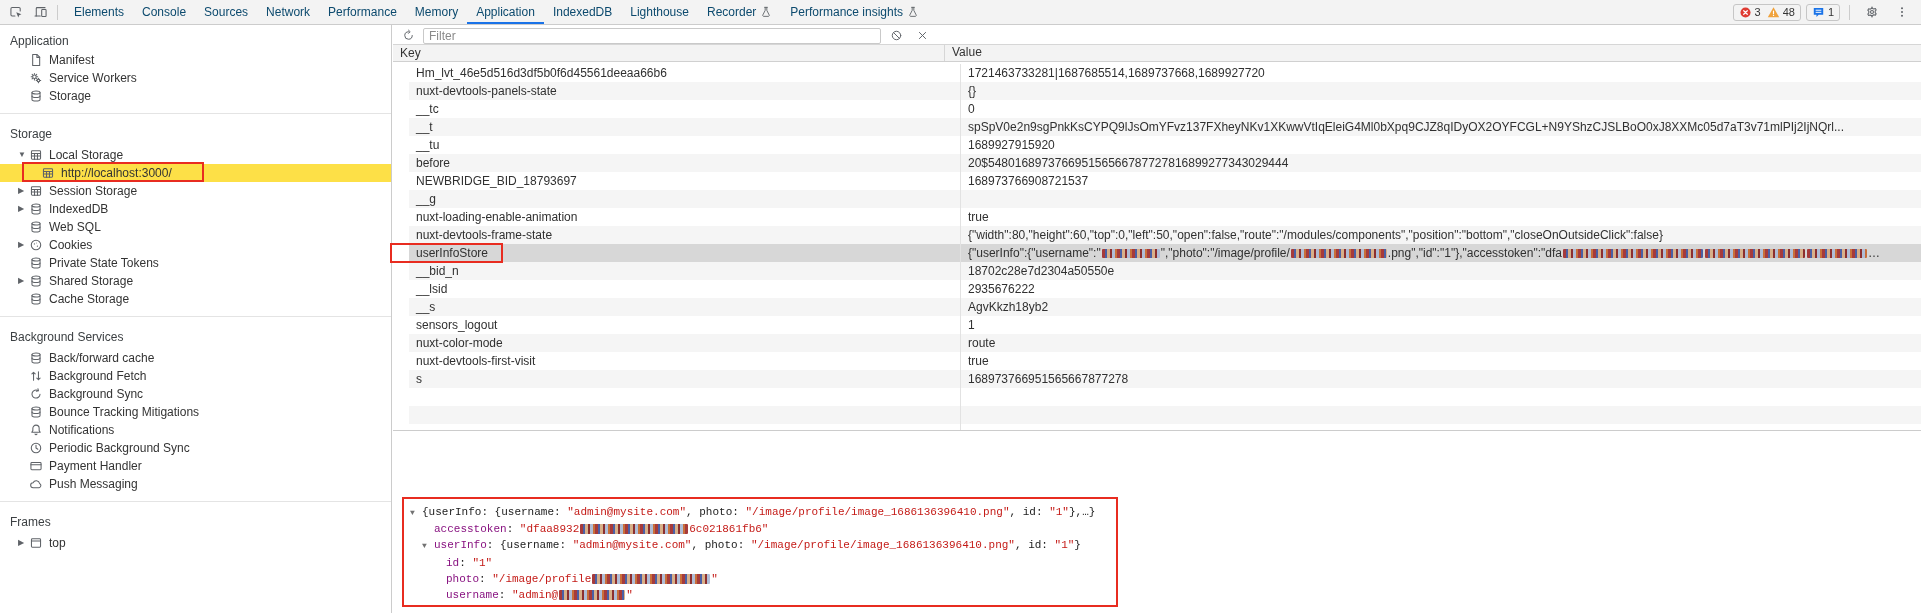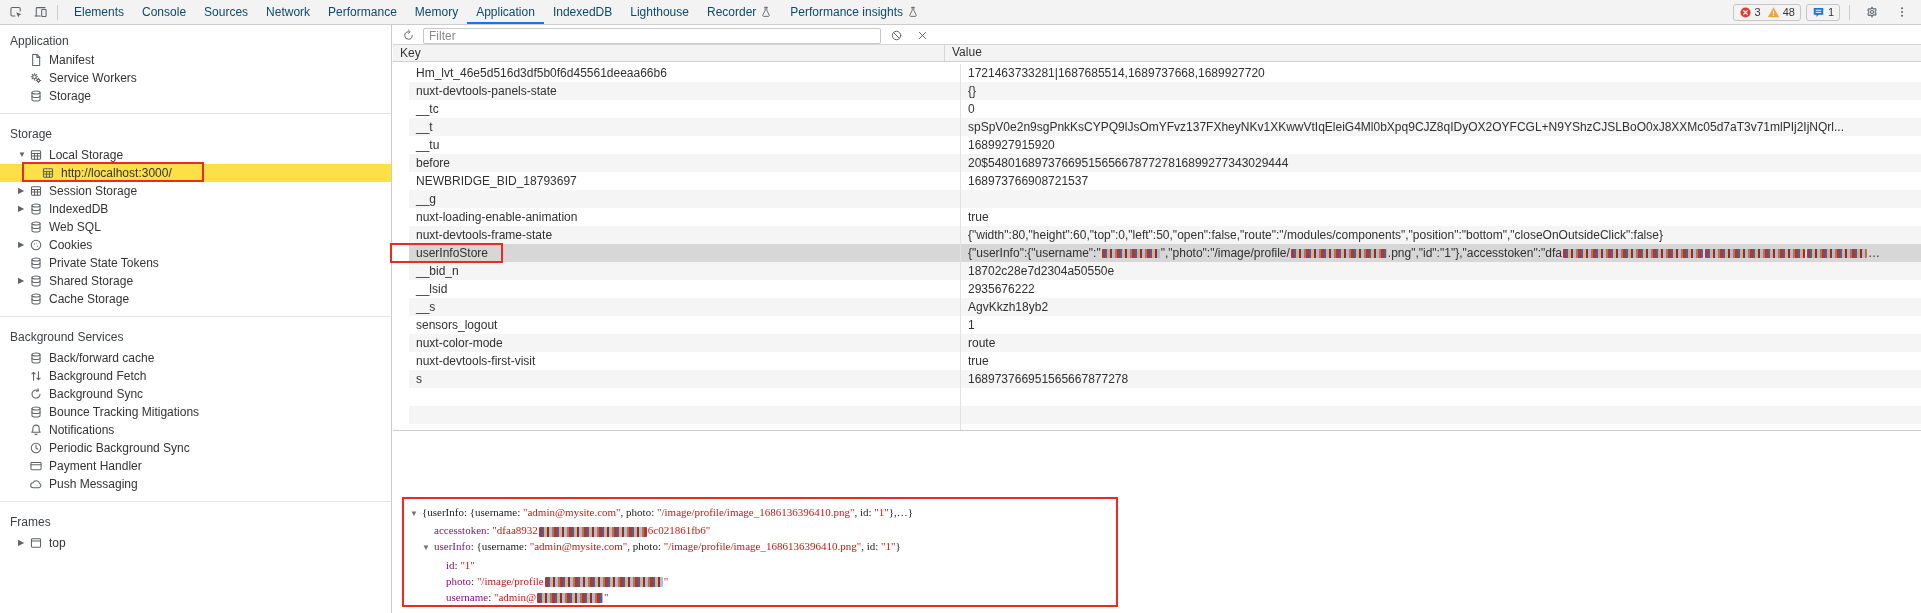--- a/index.html
+++ b/index.html
@@ -53,21 +53,21 @@
   .grid-row{height:18px;display:flex;align-items:stretch}
   .grid-row.even{background:#f5f5f5}
   .grid-row.selected{background:#d7d7d7}
   .cell{white-space:nowrap;overflow:hidden;display:flex;align-items:center}
   .cell-key{width:552px;padding-left:7px;border-right:1px solid #e2e2e2;flex:none}
   .cell-value{flex:1;padding-left:7px}
   
   .preview-pane{position:absolute;top:405px;left:0;right:0;bottom:0;border-top:1px solid #ccc;background:#fff}
   .preview-box{position:absolute;left:9px;top:66px;width:716px;height:110px;
     border:2px solid var(--ann);padding:5px 8px 0 6px;overflow:hidden}
-  .preview-line{font-family:Liberation Serif, serif;font-size:11px;line-height:16.2px;
+  .preview-line{font-family:Liberation Mono, monospace;font-size:11px;line-height:16.2px;
     white-space:nowrap;color:#222;cursor:default}
   .tri{display:inline-block;width:12px;font-size:8px;color:#727272;cursor:pointer}
   .tri-spacer{display:inline-block;width:12px}
   .seg-key{color:var(--key-purple)}
   .seg-string{color:var(--str-red)}
   .redact{display:inline-block;height:10px;border-radius:1px;vertical-align:middle;margin:0 1px;
     background:repeating-linear-gradient(90deg,#a63b3b 0 3px,#4a5fa5 3px 5px,#d8b08a 5px 8px,#8c2f2f 8px 10px,#b0bdd6 10px 13px,#c96f3a 13px 15px);
     filter:blur(.6px)}
   .grid-row .redact{height:9px}
   

